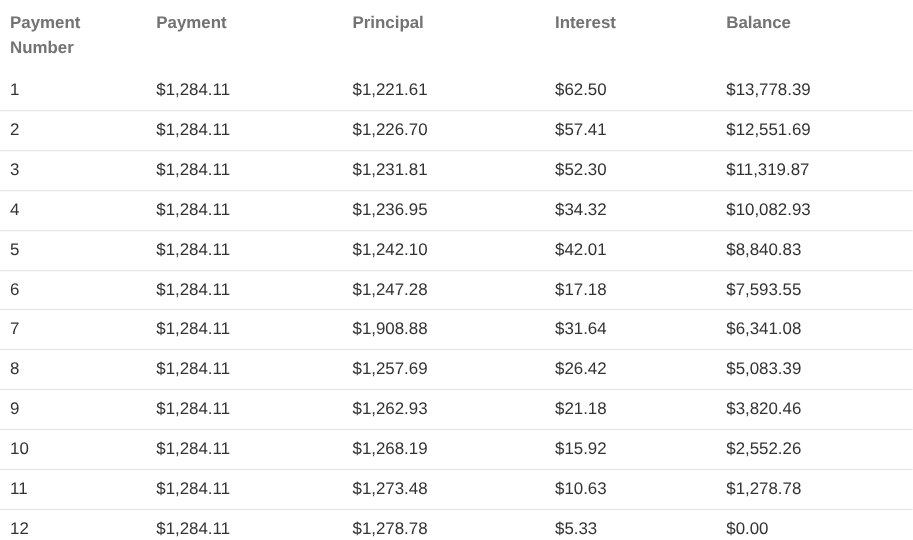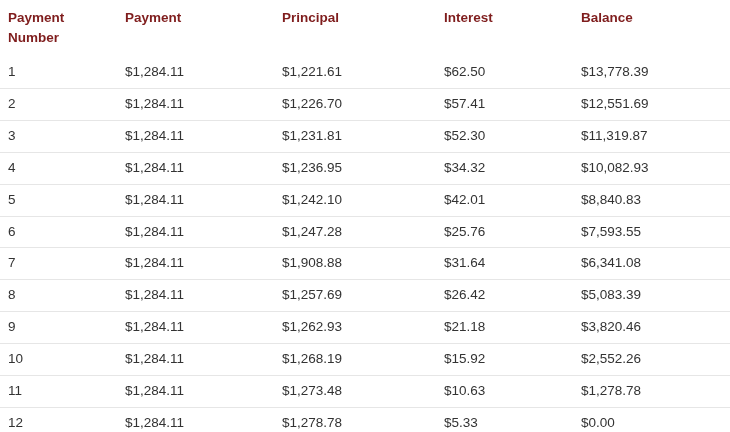--- a/index.html
+++ b/index.html
@@ -16,21 +16,21 @@
   }
   .amort-table {
     width: 730px;
     border-collapse: collapse;
     table-layout: fixed;
     font-size: 13.5px;
   }
   .amort-table th {
     text-align: left;
     font-weight: bold;
-    color: #7f1d1d;
+    color: #737373;
     font-size: 13.5px;
     padding: 8px 6px 10px 6px;
     vertical-align: top;
     line-height: 1.45;
     border: none;
   }
   .amort-table td {
     text-align: left;
     padding: 6px 6px 6px 6px;
     color: #333333;
@@ -94,21 +94,21 @@
       <td class="col-0">5</td>
       <td class="col-1">$1,284.11</td>
       <td class="col-2">$1,242.10</td>
       <td class="col-3">$42.01</td>
       <td class="col-4">$8,840.83</td>
     </tr>
     <tr>
       <td class="col-0">6</td>
       <td class="col-1">$1,284.11</td>
       <td class="col-2">$1,247.28</td>
-      <td class="col-3">$25.76</td>
+      <td class="col-3">$17.18</td>
       <td class="col-4">$7,593.55</td>
     </tr>
     <tr>
       <td class="col-0">7</td>
       <td class="col-1">$1,284.11</td>
       <td class="col-2">$1,908.88</td>
       <td class="col-3">$31.64</td>
       <td class="col-4">$6,341.08</td>
     </tr>
     <tr>

